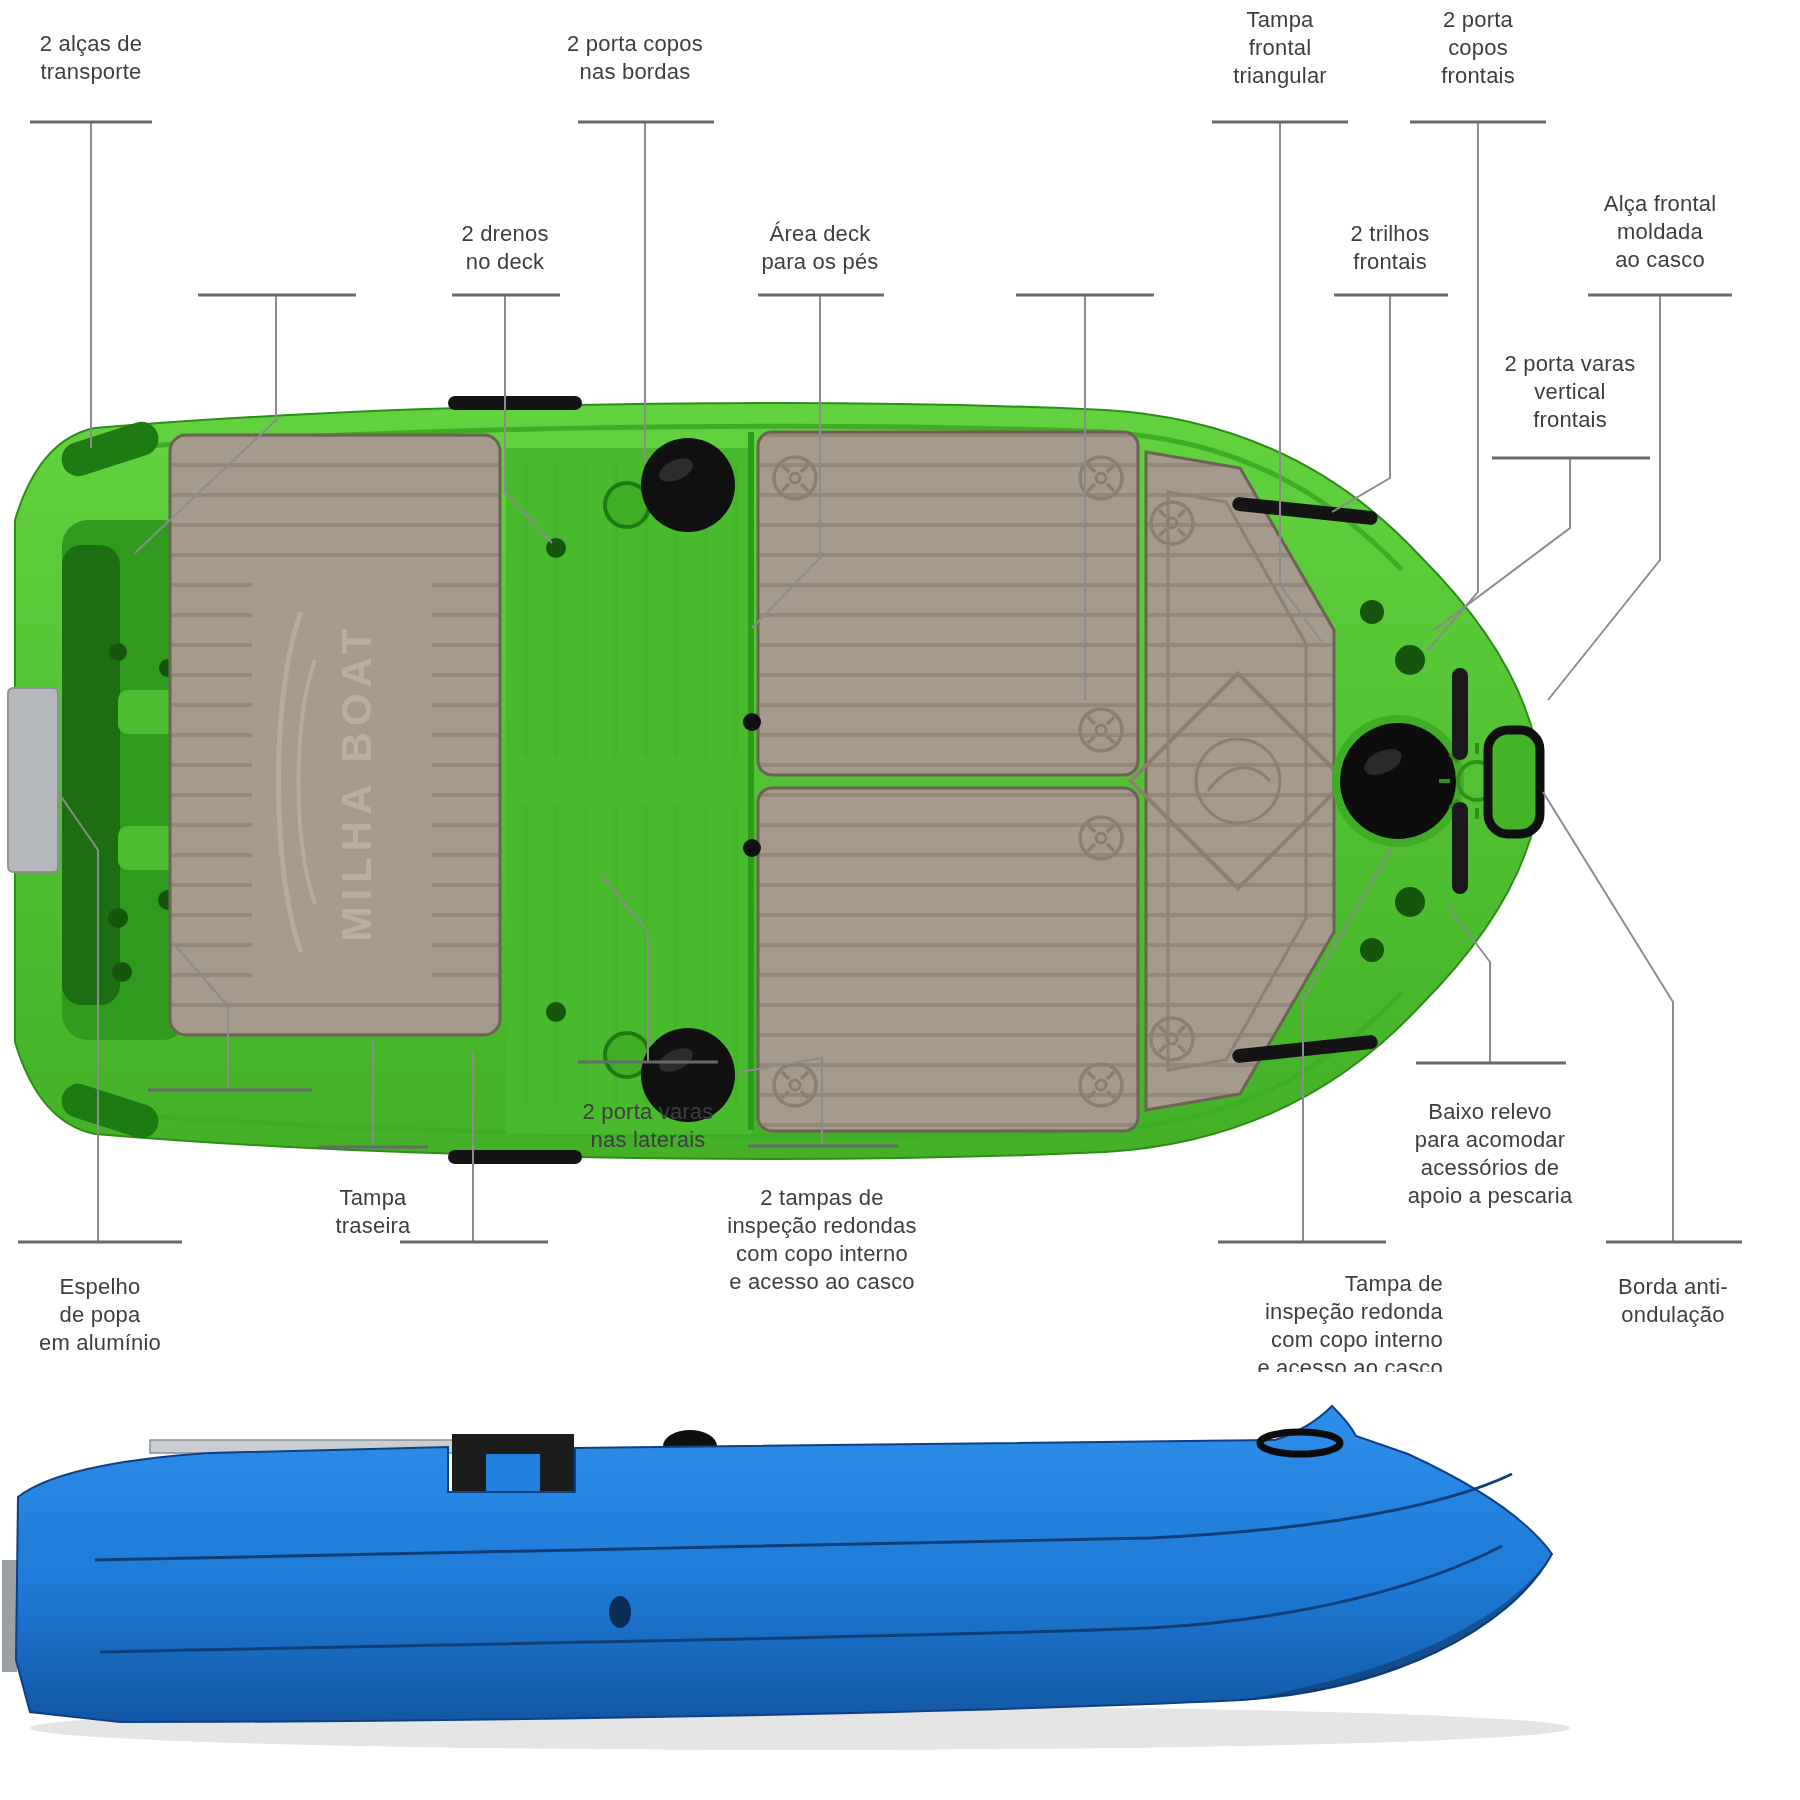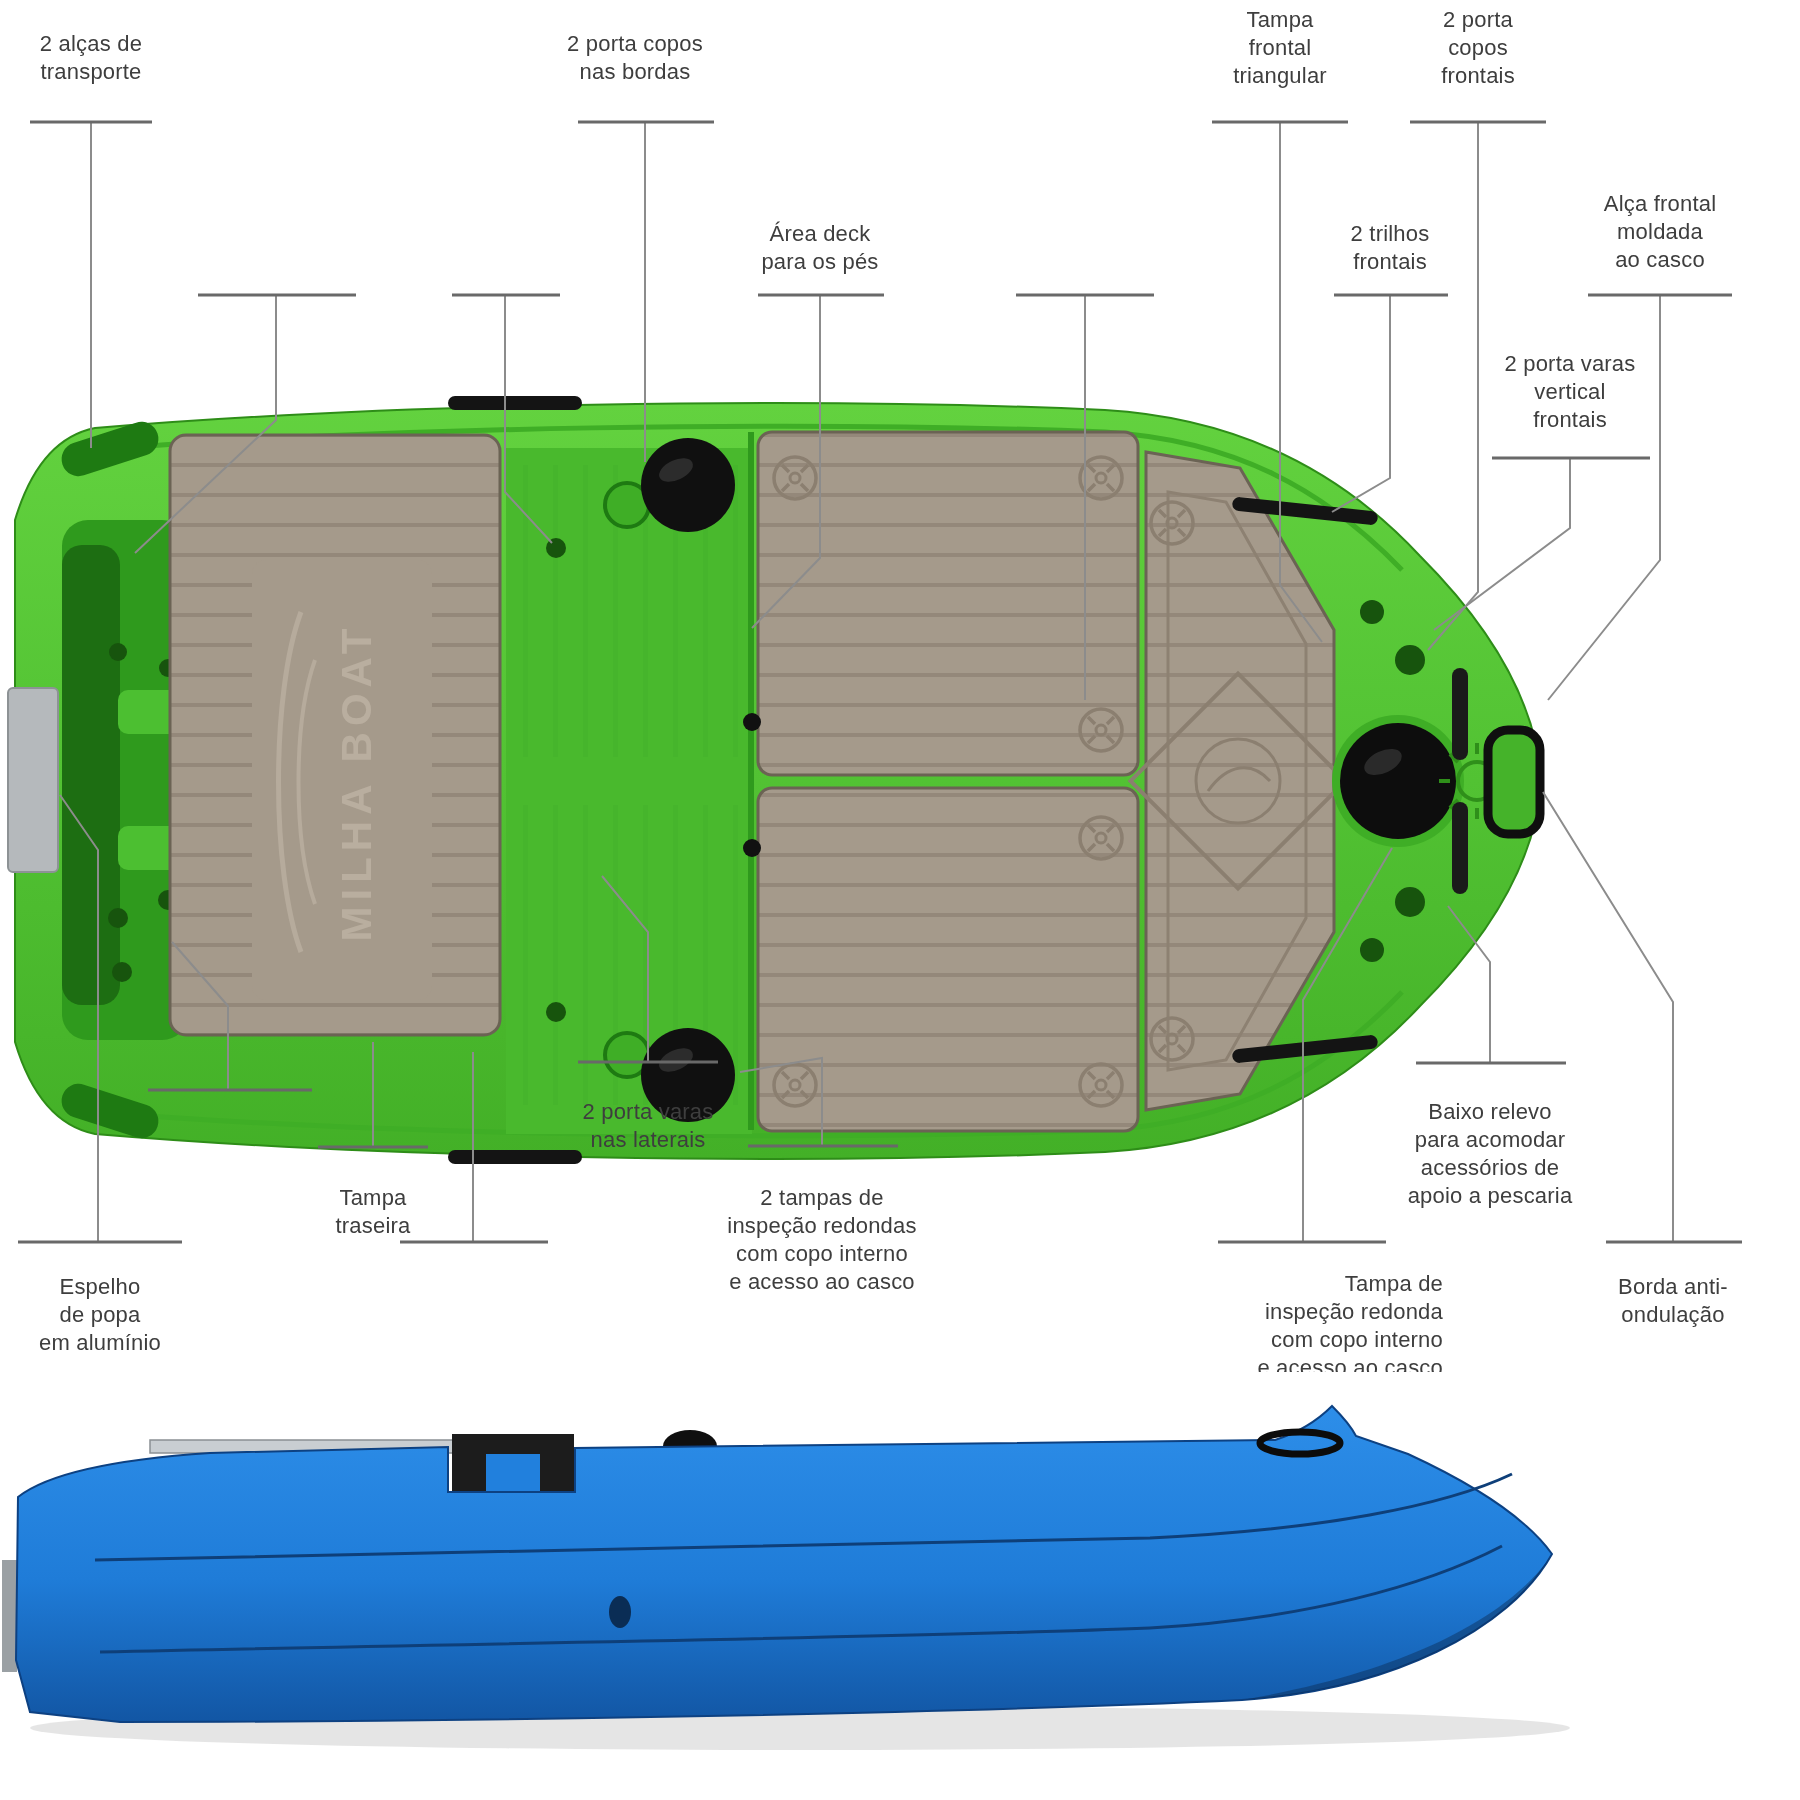--- a/index.html
+++ b/index.html
@@ -222,20 +222,22 @@
 <div class="callout" style="left:91px;top:30px">2 alças de
 transporte</div>
 <div class="callout" style="left:635px;top:30px">2 porta copos
 nas bordas</div>
 <div class="callout" style="left:1280px;top:6px">Tampa
 frontal
 triangular</div>
 <div class="callout" style="left:1478px;top:6px">2 porta
 copos
 frontais</div>
+<div class="callout" style="left:505px;top:220px">2 drenos
+no deck</div>
 <div class="callout" style="left:820px;top:220px">Área deck
 para os pés</div>
 <div class="callout" style="left:1390px;top:220px">2 trilhos
 frontais</div>
 <div class="callout" style="left:1660px;top:190px">Alça frontal
 moldada
 ao casco</div>
 <div class="callout" style="left:1570px;top:350px">2 porta varas
 vertical
 frontais</div>

